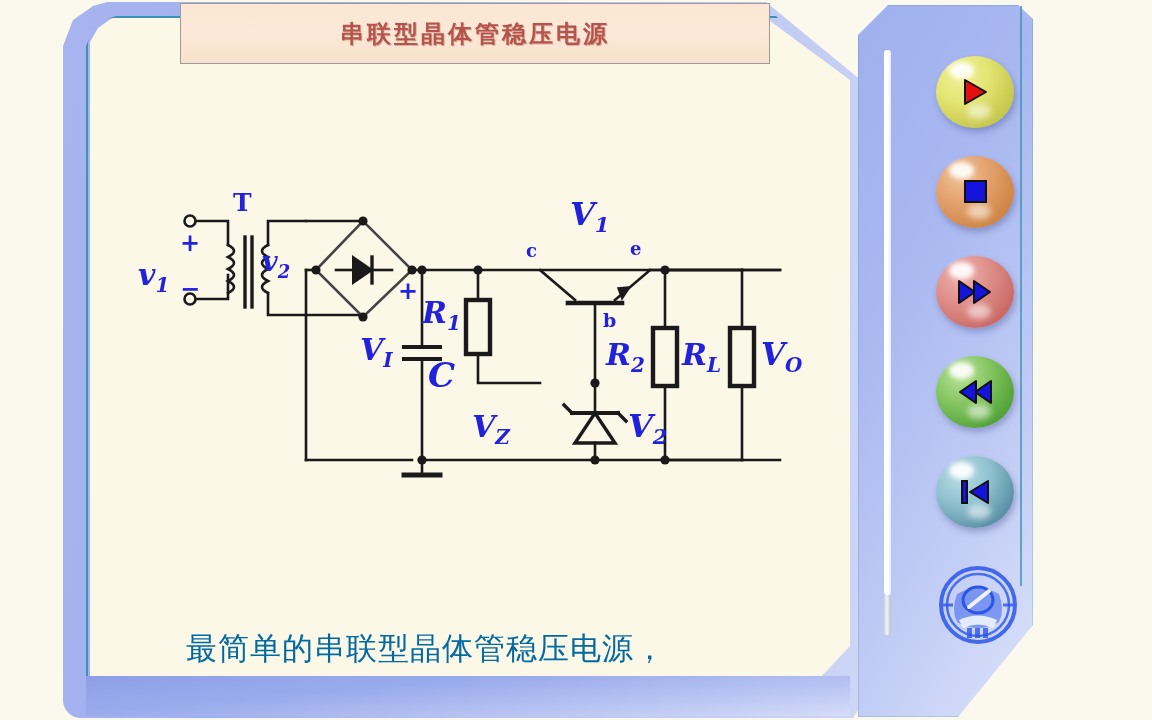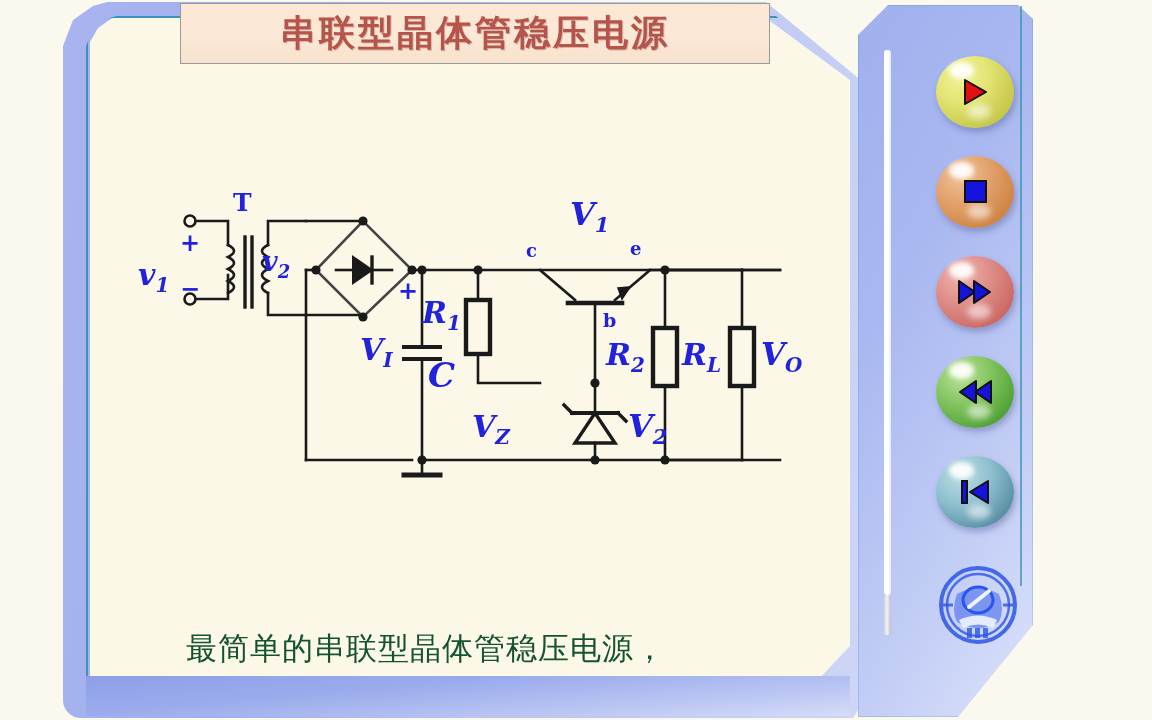--- a/index.html
+++ b/index.html
@@ -100,31 +100,31 @@
 
   
   .title-box{
     position:absolute;left:180px;top:3px;width:588px;height:59px;
     background:linear-gradient(180deg,#fbe7d4 0%,#fbe8d6 50%,#f8e2cd 100%);
     border:1px solid #9a9a9a;
     display:flex;align-items:center;justify-content:center;
   }
   .title-text{
     font-family:"DejaVu Serif", serif;
-    font-size:36px;font-weight:bold;letter-spacing:3px;
+    font-size:24px;font-weight:bold;letter-spacing:3px;
     color:#b5544a;
     text-shadow:1px 1px 0 rgba(190,120,110,.45);
     white-space:nowrap;
   }
 
   
   .caption{
     position:absolute;left:186px;top:628px;width:600px;
     font-family:"DejaVu Serif", serif;
-    font-size:31px;color:#14532d;letter-spacing:1px;white-space:nowrap;
+    font-size:31px;color:#0369a1;letter-spacing:1px;white-space:nowrap;
   }
 
   
   .circuit-wrap{position:absolute;left:120px;top:175px;width:720px;height:340px;}
 
   .lbl{font-family:"DejaVu Serif", serif;fill:#2222dd;font-weight:bold;font-style:italic;}
   .lbl-up{font-family:"DejaVu Serif", serif;fill:#2222dd;font-weight:bold;font-style:normal;}
 </style>
 </head>
 <body>

